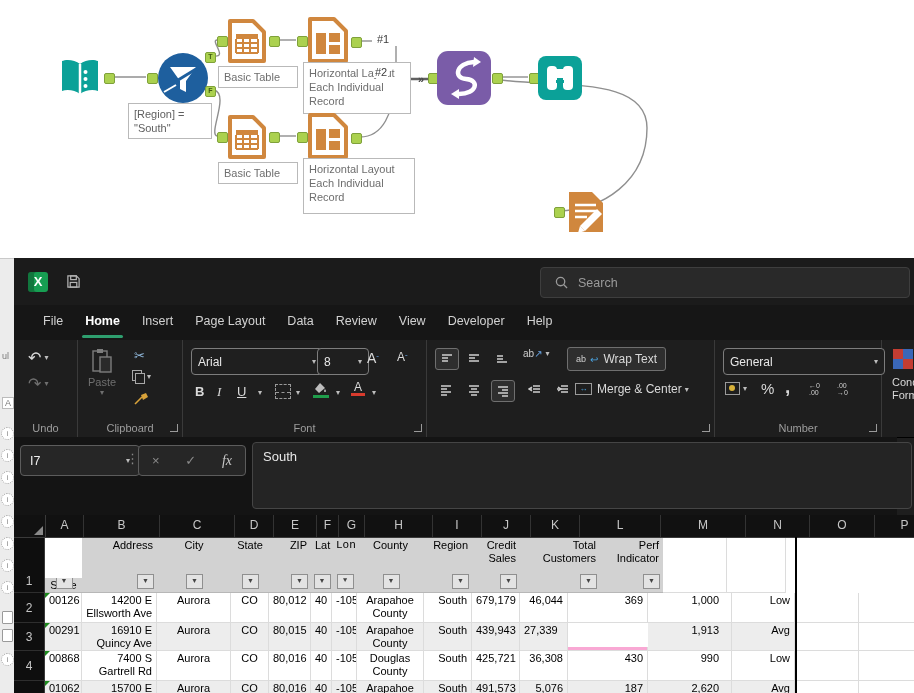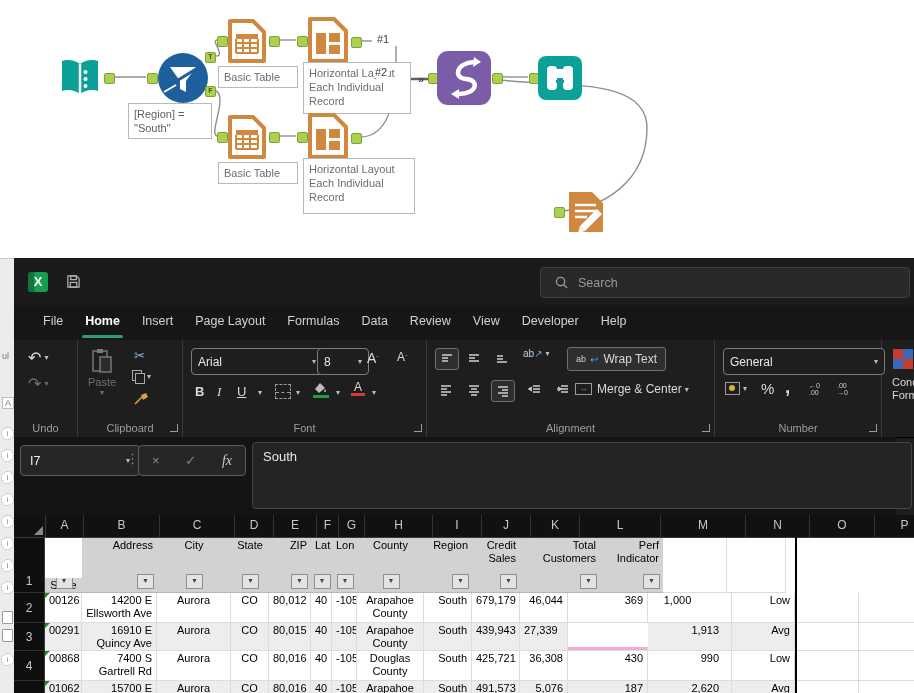--- a/index.html
+++ b/index.html
@@ -248,21 +248,20 @@
       </svg>
       <span>Search</span>
     </div>
   </div>
 
   <div id="tabs">
     <span class="tab" style="margin-left:18px">File</span>
     <span class="tab active">Home</span>
     <span class="tab">Insert</span>
     <span class="tab">Page Layout</span>
-    <span class="tab">Formulas</span>
     <span class="tab">Data</span>
     <span class="tab">Review</span>
     <span class="tab">View</span>
     <span class="tab">Developer</span>
     <span class="tab">Help</span>
   </div>
 
   <div id="ribbon">
 
     <div class="rgroup" style="width:63px">
@@ -394,21 +393,20 @@
       <div class="rbtn boxed" style="position:absolute;left:140px;top:7px;height:22px;padding:0 8px;font-size:12px">
         <span style="font-size:9px;color:#cfcfcf;margin-right:4px">ab</span>
         <span style="color:#4aa3e0;font-size:10px;margin-right:5px">↩</span>
         <span>Wrap Text</span>
       </div>
       <div class="rbtn" style="position:absolute;left:148px;top:42px;font-size:12px">
         <span style="display:inline-block;width:15px;height:10px;border:1px solid #9a9a9a;color:#4aa3e0;font-size:8px;line-height:9px;text-align:center;margin-right:5px">↔</span>
         <span>Merge &amp; Center</span>
         <span class="dd">▾</span>
       </div>
-      <div class="glabel">Alignment</div>
       <div class="launcher"></div>
     </div>
 
     <div class="rgroup" style="width:166px">
       <div class="combo" style="position:absolute;left:8px;top:8px;width:148px">
         <span>General</span>
             <span class="dd">▾</span>
       </div>
       <div class="rbtn" style="position:absolute;left:10px;top:42px">
         <span style="display:inline-block;width:13px;height:11px;border:1px solid #9a9a9a;position:relative">
@@ -482,21 +480,21 @@
         </div>
     <div id="gridbody">
           <div class="grow" style="height: 55px;">
             <div class="rh" style="align-items: flex-end; padding-bottom: 4px;">1</div>
             <div class="cell hdrc" style="width: 37px; text-align: center; margin-top: 40px;">Store Num<div class="fbtn" style="left: 50%; margin-left: -8px;">▼</div></div>
             <div class="cell hdrc" style="width: 75px; text-align: right;">Address<div class="fbtn" style="right: 3px;">▼</div></div>
             <div class="cell hdrc" style="width: 74px; text-align: center;">City<div class="fbtn" style="left: 50%; margin-left: -8px;">▼</div></div>
             <div class="cell hdrc" style="width: 38px; text-align: center;">State<div class="fbtn" style="left: 50%; margin-left: -8px;">▼</div></div>
             <div class="cell hdrc" style="width: 42px; text-align: right;">ZIP<div class="fbtn" style="right: 3px;">▼</div></div>
             <div class="cell hdrc" style="width: 21px; text-align: center;">Lat<div class="fbtn" style="left: 50%; margin-left: -8px;">▼</div></div>
-            <div class="cell hdrc" style="width: 25px; text-align: center;">Lon<div class="fbtn" style="left: 50%; margin-left: -8px;">▼</div></div>
+            <div class="cell hdrc" style="width: 25px; text-align: center; font-family: Liberation Mono, monospace;">Lon<div class="fbtn" style="left: 50%; margin-left: -8px;">▼</div></div>
             <div class="cell hdrc" style="width: 67px; text-align: center;">County<div class="fbtn" style="left: 50%; margin-left: -8px;">▼</div></div>
             <div class="cell hdrc" style="width: 48px; text-align: right;">Region<div class="fbtn" style="right: 3px;">▼</div></div>
             <div class="cell hdrc" style="width: 48px; text-align: right;">Credit Sales<div class="fbtn" style="right: 3px;">▼</div></div>
             <div class="cell hdrc" style="width: 80px; text-align: right;">Total Customers<div class="fbtn" style="right: 3px;">▼</div></div>
             <div class="cell hdrc" style="width: 63px; text-align: right;">Perf Indicator<div class="fbtn" style="right: 3px;">▼</div></div>
             <div class="cell" style="width: 64px; text-align: left;"></div>
             <div class="cell" style="width: 59px; text-align: left;"></div>
           </div>
           <div class="grow" style="height: 30px;">
             <div class="rh">2</div>
@@ -505,21 +503,21 @@
             <div class="cell" style="width: 74px; text-align: center;">Aurora</div>
             <div class="cell" style="width: 38px; text-align: center;">CO</div>
             <div class="cell" style="width: 42px; text-align: right;">80,012</div>
             <div class="cell" style="width: 21px; text-align: center;">40</div>
             <div class="cell" style="width: 25px; text-align: center;">-105</div>
             <div class="cell" style="width: 67px; text-align: center;">Arapahoe County</div>
             <div class="cell" style="width: 48px; text-align: right;">South</div>
             <div class="cell" style="width: 48px; text-align: right;">679,179</div>
             <div class="cell" style="width: 48px; text-align: right;">46,044</div>
             <div class="cell" style="width: 80px; text-align: right;">369</div>
-            <div class="cell" style="width: 84px; text-align: center; padding-right: 28px;">1,000</div>
+            <div class="cell" style="width: 84px; text-align: right; padding-right: 12px;">1,000</div>
             <div class="cell" style="width: 63px; text-align: right;">Low</div>
             <div class="cell" style="width: 64px; text-align: left;"></div>
             <div class="cell" style="width: 59px; text-align: left;"></div>
           </div>
           <div class="grow" style="height: 28px;">
             <div class="rh">3</div>
             <div class="cell" style="width: 37px; text-align: center; background: rgb(237, 237, 237);"><span class="tri"></span>00291</div>
             <div class="cell" style="width: 75px; text-align: right; background: rgb(237, 237, 237);">16910 E Quincy Ave</div>
             <div class="cell" style="width: 74px; text-align: center; background: rgb(237, 237, 237);">Aurora</div>
             <div class="cell" style="width: 38px; text-align: center; background: rgb(237, 237, 237);">CO</div>

